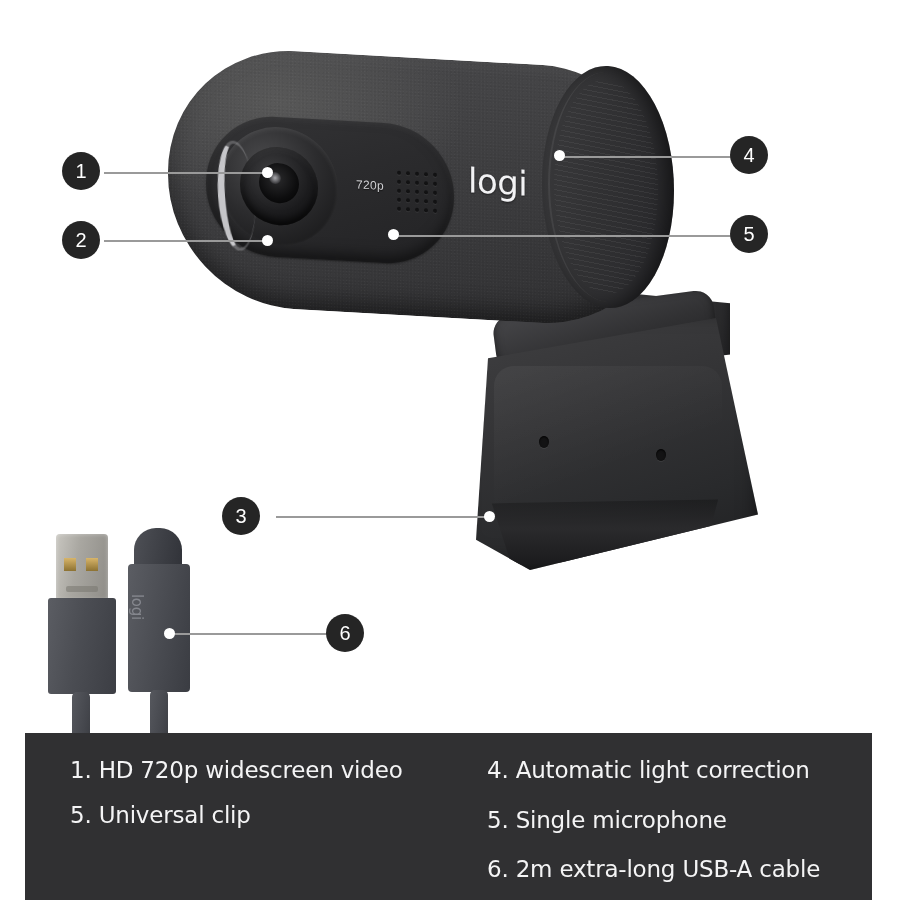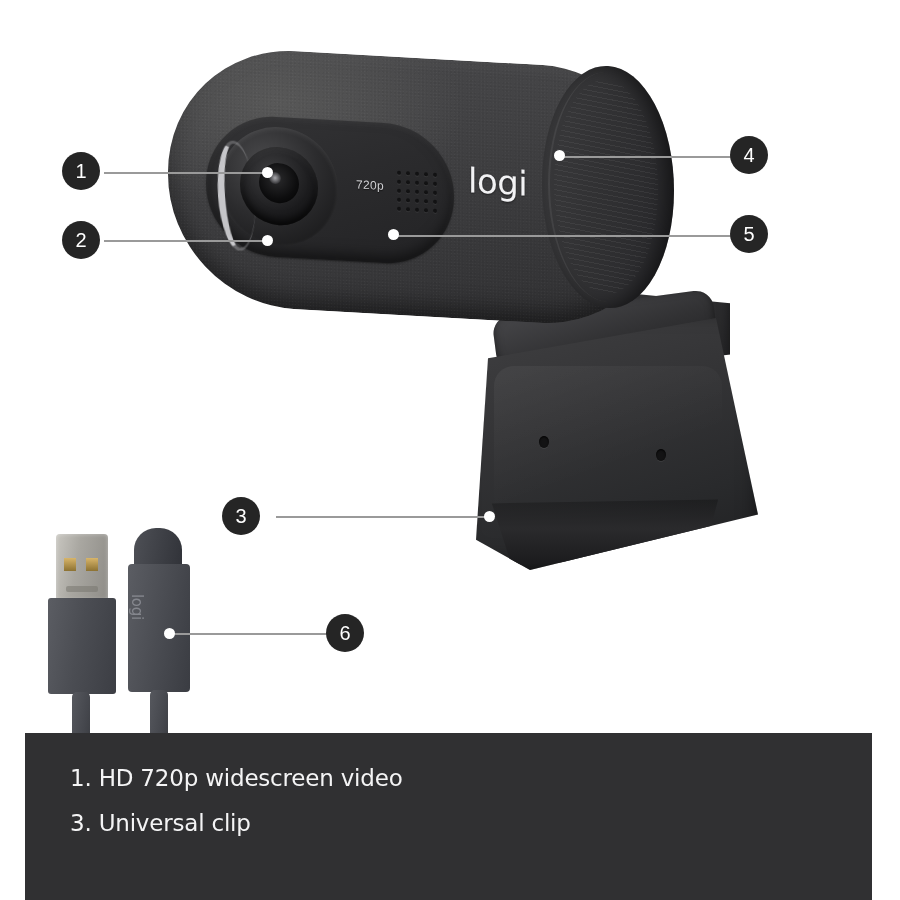--- a/index.html
+++ b/index.html
@@ -379,21 +379,21 @@
     height: 167px;
     background: #303032;
     z-index: 50;
     display: flex;
     box-sizing: border-box;
     padding: 24px 0 0 0;
   }
   .legend-col {
     box-sizing: border-box;
   }
-  .legend-col.left { width: 462px; padding-left: 45px; margin-top: 8px; }
+  .legend-col.left { width: 462px; padding-left: 45px; }
   .legend-col.right { width: 385px; padding-left: 0px; }
   .legend-item {
     color: #f4f4f5;
     font-size: 23px;
     line-height: 1.16;
     font-family: "DejaVu Sans", sans-serif;
     font-weight: 400;
     margin-bottom: 18px;
     letter-spacing: -0.2px;
   }
@@ -501,17 +501,22 @@
   <div class="anchor-dot" style="left:388px; top:229px;"></div>
   <div class="marker" style="left:730px; top:215px;">5</div>
 
   <div class="leader" style="left:172px; top:633px; width:160px;"></div>
   <div class="anchor-dot" style="left:164px; top:628px;"></div>
   <div class="marker" style="left:326px; top:614px;">6</div>
 
   <div id="legend">
     <div class="legend-col left">
       <div class="legend-item">1. HD 720p widescreen video</div>
-      <div class="legend-item">3. Universal clip</div>
+      <div class="legend-item">5. Universal clip</div>
+    </div>
+    <div class="legend-col right">
+      <div class="legend-item">4. Automatic light correction</div>
+      <div class="legend-item">5. Single microphone</div>
+      <div class="legend-item">6. 2m extra-long USB-A cable</div>
     </div>
   </div>
 
 </div>
 
 </body></html>

